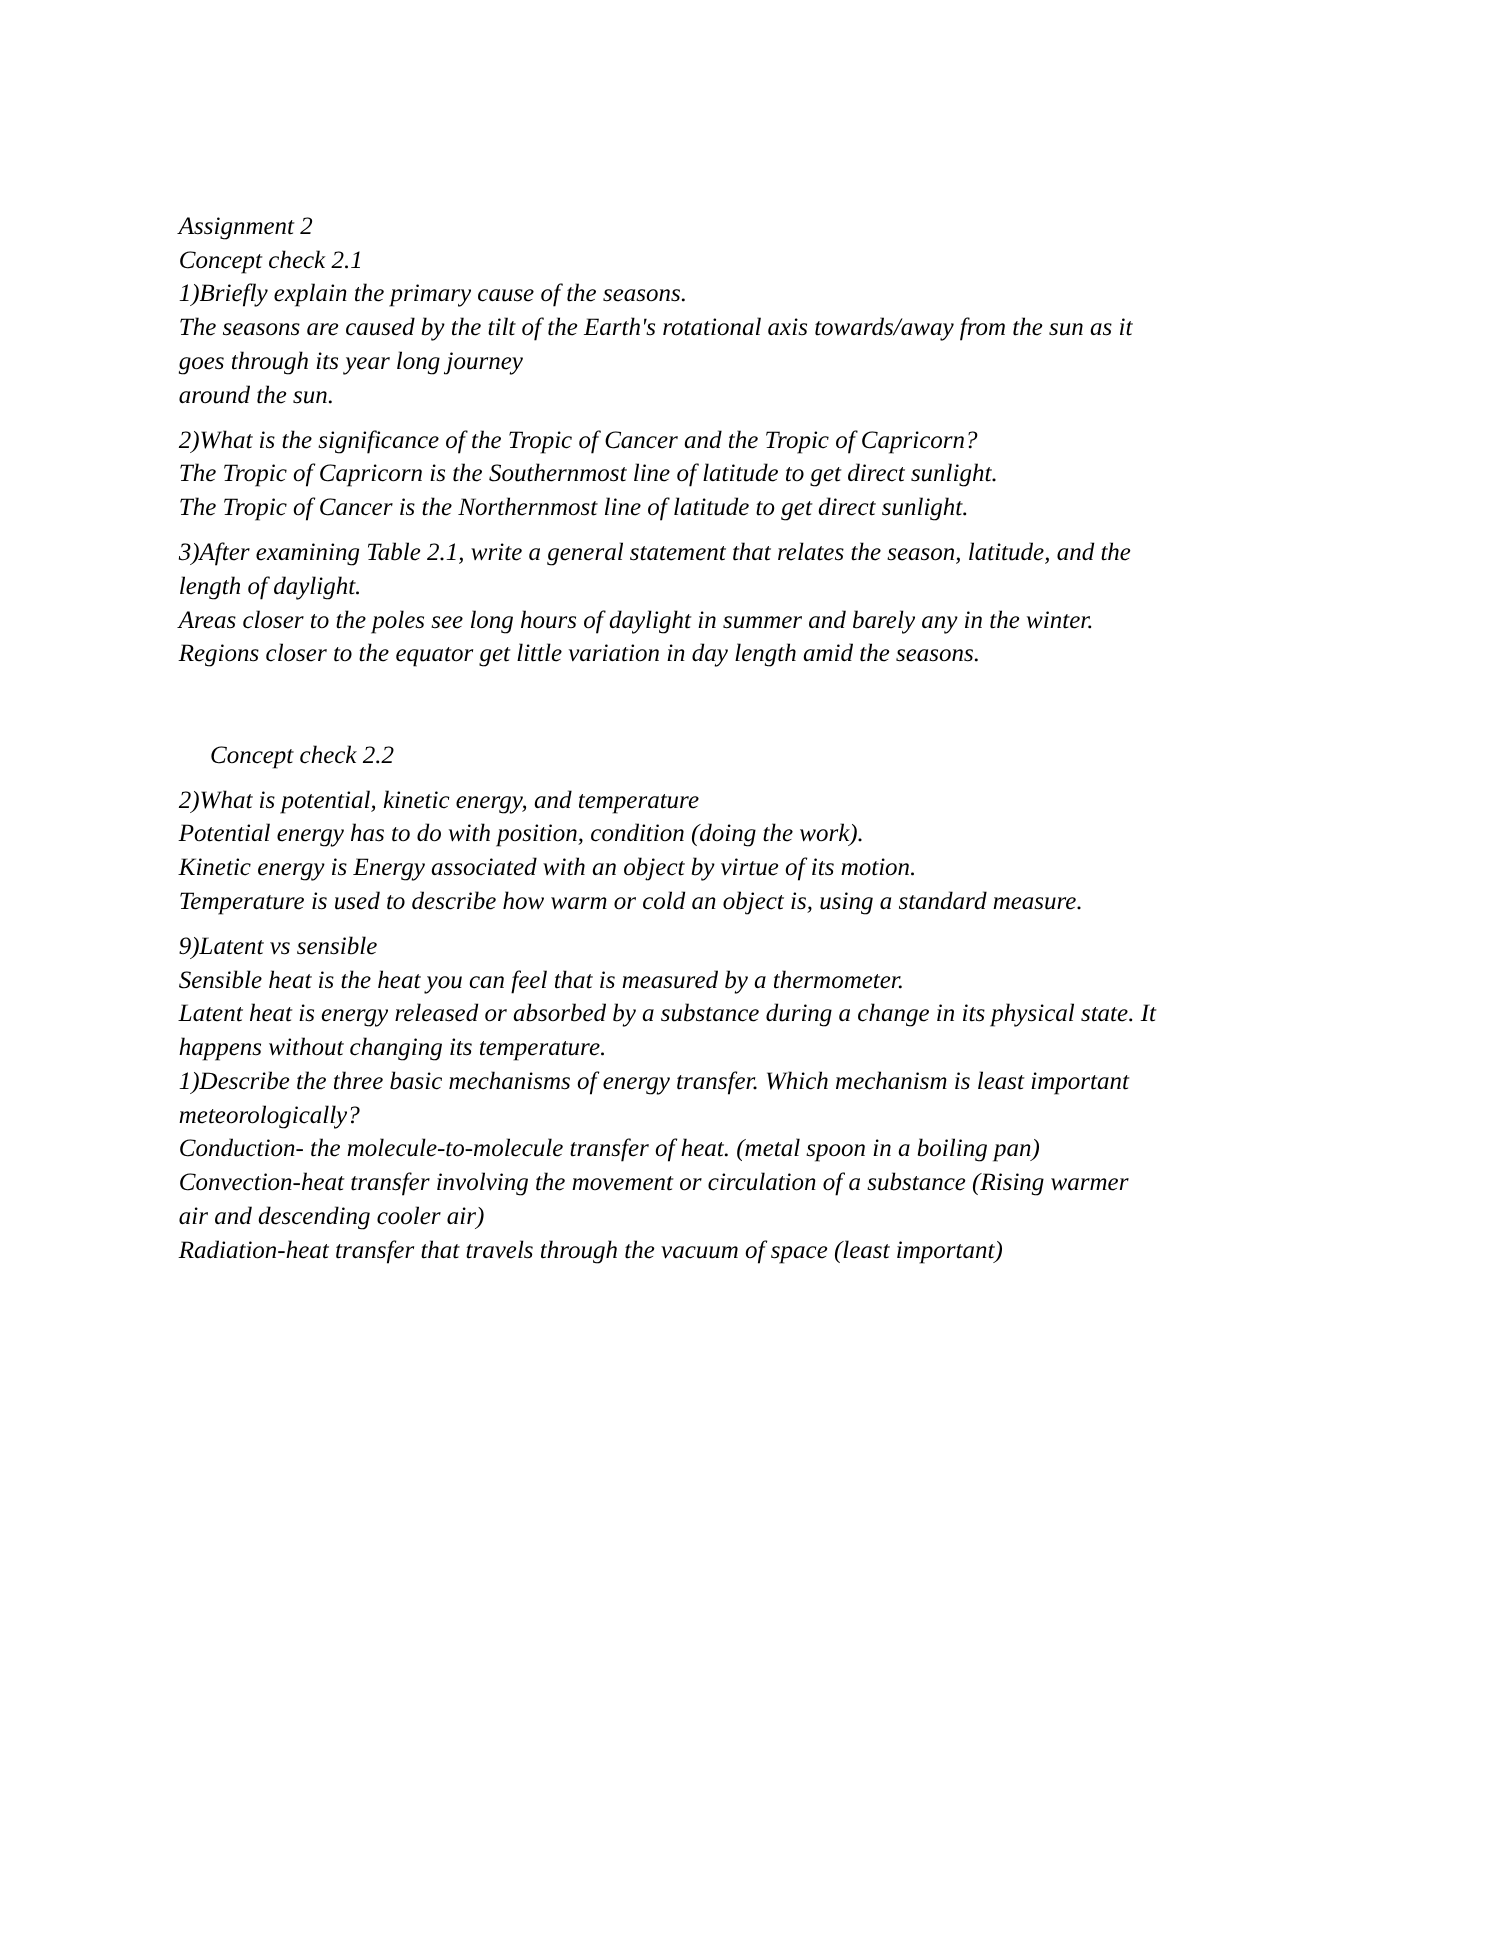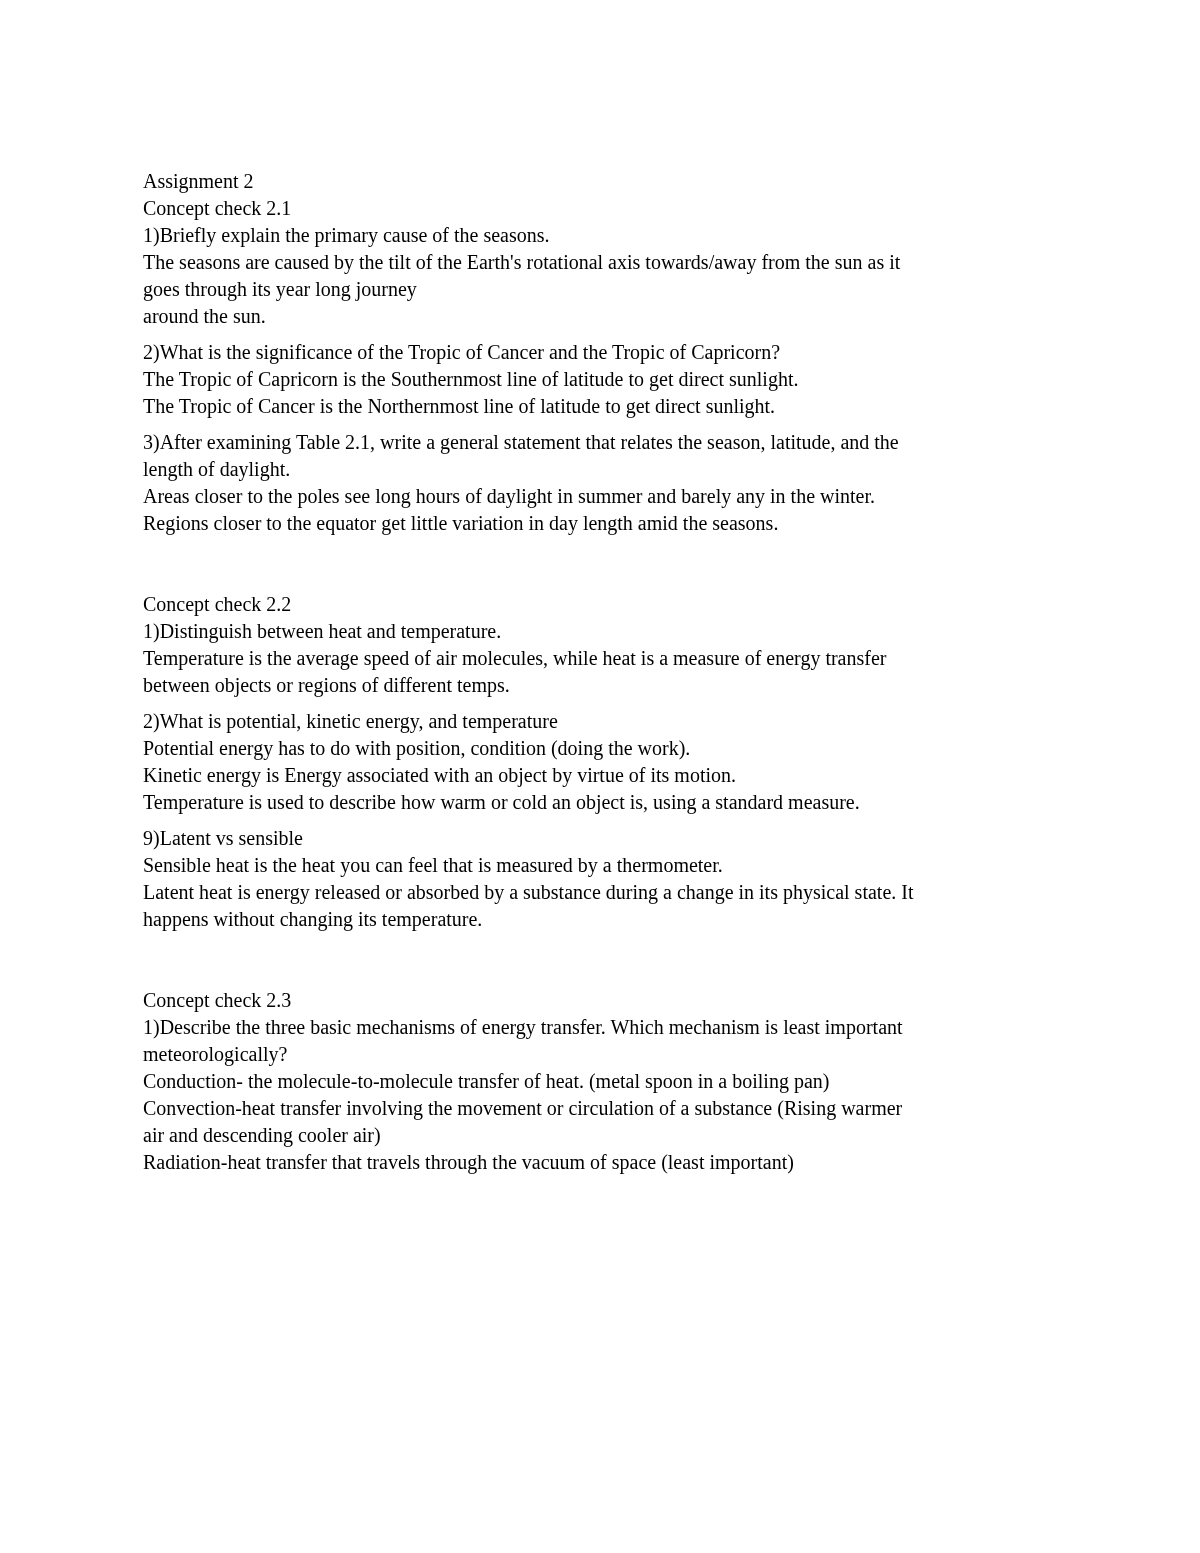--- a/index.html
+++ b/index.html
@@ -10,39 +10,41 @@
   }
   .page {
     position: relative;
     width: 1200px;
     height: 1255px;
     background: #ffffff;
     overflow: hidden;
     font-family: "Liberation Serif", "DejaVu Serif", serif;
     font-size: 20px;
     line-height: 27px;
+    font-style: italic;
   }
   .doc {
     position: absolute;
     top: 168px;
     left: 143px;
     width: 920px;
   }
   .line {
     white-space: pre-line;
   }
   .block {
     white-space: pre-line;
     margin: 9px 0 0 0;
   }
   .block.flush {
     margin-top: 0;
   }
   .heading.gap {
     margin-top: 54px;
+    margin-left: 25px;
   }
   .block.gap2 {
     margin-top: 54px;
   }
 </style>
 </head>
 <body>
 
 <div class="page">
   <main class="doc">
@@ -59,35 +61,31 @@
 The Tropic of Capricorn is the Southernmost line of latitude to get direct sunlight.
 The Tropic of Cancer is the Northernmost line of latitude to get direct sunlight.</div>
       <div class="block">3)After examining Table 2.1, write a general statement that relates the season, latitude, and the
 length of daylight.
 Areas closer to the poles see long hours of daylight in summer and barely any in the winter.
 Regions closer to the equator get little variation in day length amid the seasons.</div>
     </section>
 
     <section>
       <div class="line heading gap">Concept check 2.2</div>
-      <div class="block flush">1)Distinguish between heat and temperature.
-Temperature is the average speed of air molecules, while heat is a measure of energy transfer
-between objects or regions of different temps.</div>
       <div class="block">2)What is potential, kinetic energy, and temperature
 Potential energy has to do with position, condition (doing the work).
 Kinetic energy is Energy associated with an object by virtue of its motion.
 Temperature is used to describe how warm or cold an object is, using a standard measure.</div>
       <div class="block">9)Latent vs sensible
 Sensible heat is the heat you can feel that is measured by a thermometer.
 Latent heat is energy released or absorbed by a substance during a change in its physical state. It
 happens without changing its temperature.</div>
     </section>
 
     <section>
-      <div class="line heading gap">Concept check 2.3</div>
       <div class="block flush">1)Describe the three basic mechanisms of energy transfer. Which mechanism is least important
 meteorologically?
 Conduction- the molecule-to-molecule transfer of heat. (metal spoon in a boiling pan)
 Convection-heat transfer involving the movement or circulation of a substance (Rising warmer
 air and descending cooler air)
 Radiation-heat transfer that travels through the vacuum of space (least important)</div>
     </section>
 
   </main>
 </div>

